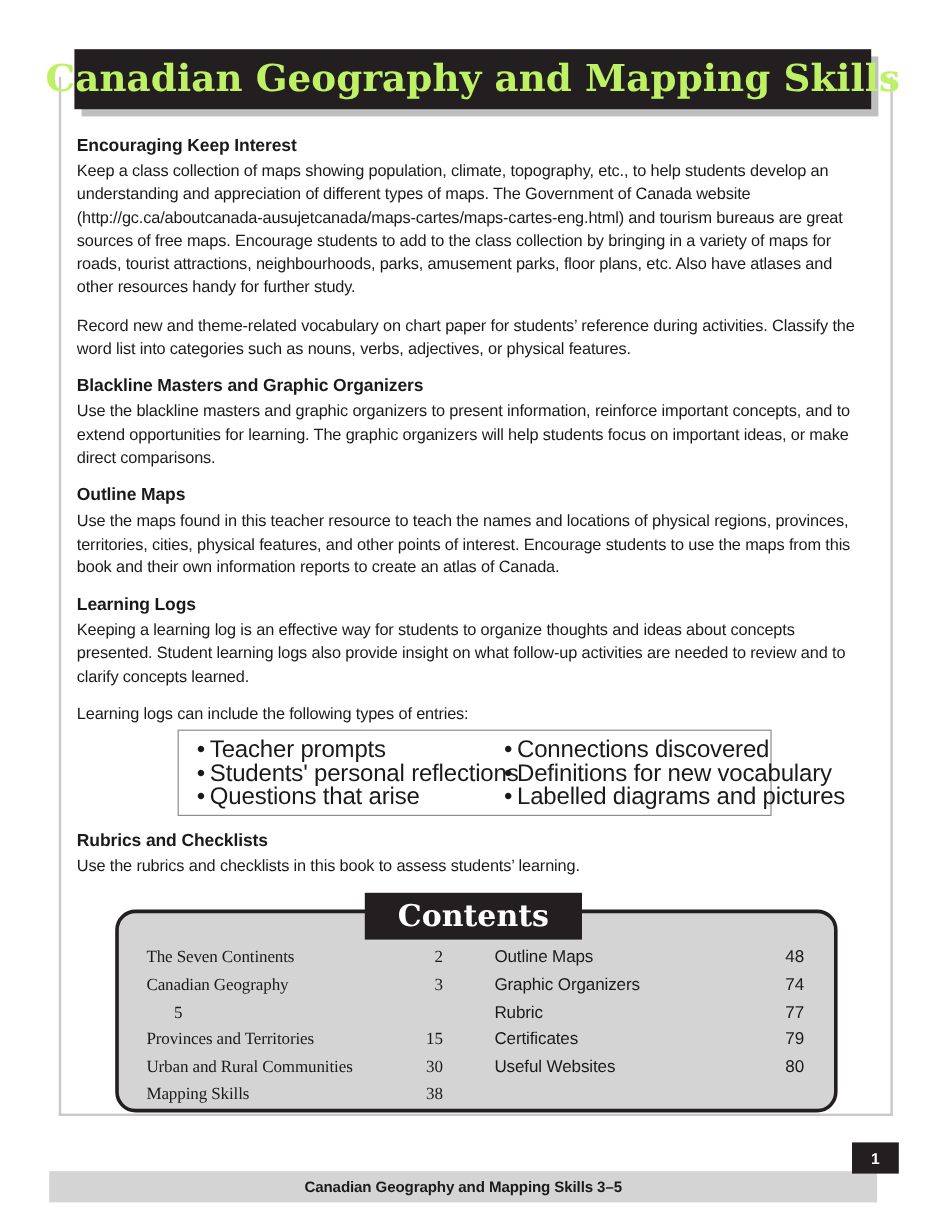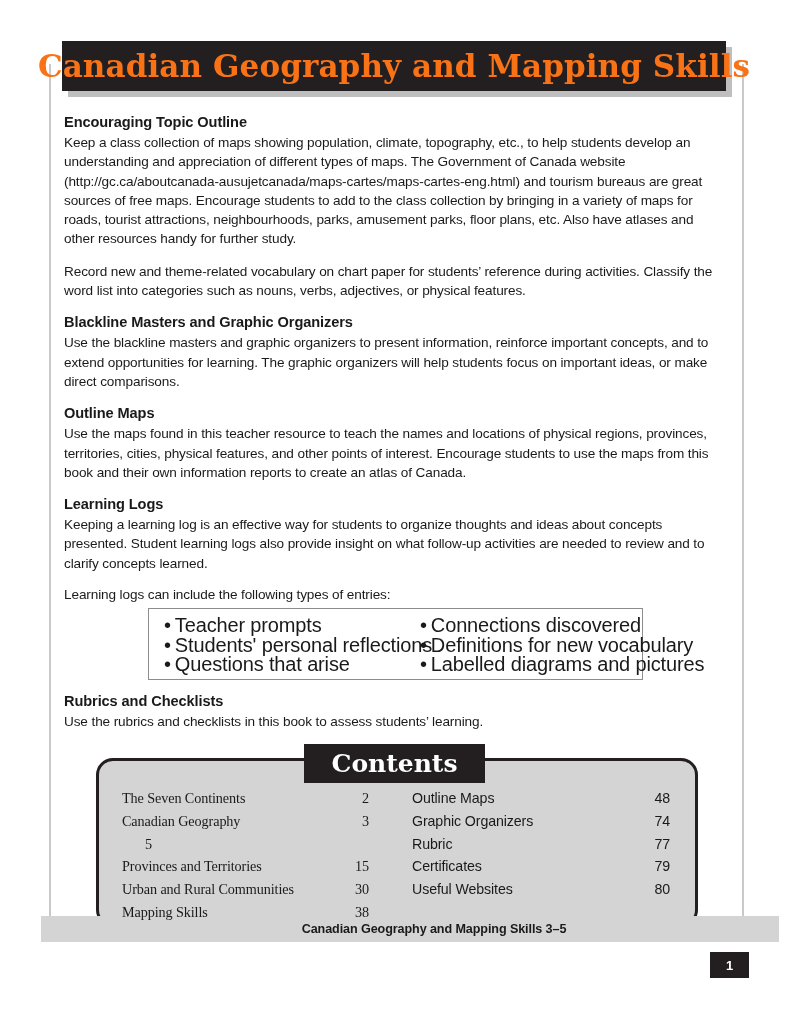--- a/index.html
+++ b/index.html
@@ -43,21 +43,21 @@
     left: 62px;
     top: 41px;
     width: 664px;
     height: 50px;
     background: #231f20;
     display: flex;
     align-items: center;
     justify-content: center;
   }
   .title-bar .title-text {
-    color: #f97316;
+    color: #bef264;
     font-family: "DejaVu Serif", serif;
     font-weight: bold;
     font-size: 31px;
     letter-spacing: 0.1px;
     white-space: nowrap;
   }
 
   
   .content {
     position: absolute;
@@ -167,28 +167,27 @@
   }
   .toc-row .toc-title { flex: 1 1 auto; }
   .toc-row .toc-page  { flex: 0 0 auto; width: 32px; text-align: right; }
   .toc-col.left  .toc-row .toc-page { width: 30px; margin-right: 28px; }
   .toc-col.right .toc-row .toc-page { width: 30px; margin-right: 28px; }
 
   
   .footer-bar {
     position: absolute;
     left: 41px;
-    top: 916px;
+    top: 976px;
     width: 690px;
     height: 26px;
     background: #d4d4d4;
     display: flex;
     align-items: center;
     justify-content: center;
-    padding-left: 48px;
   }
   .footer-bar .footer-text {
     font-size: 12.6px;
     font-weight: bold;
     letter-spacing: -0.1px;
     color: #1a1a1a;
   }
   .page-num {
     position: absolute;
     left: 710px;
@@ -212,21 +211,21 @@
 <div class="page-frame"></div>
 
 <div class="title-shadow"></div>
 <div class="title-bar">
   <span class="title-text">Canadian Geography and Mapping Skills</span>
 </div>
 
 <div class="content">
 
   <div class="section">
-    <h2 class="section-head">Encouraging Topic Outline</h2>
+    <h2 class="section-head">Encouraging Keep Interest</h2>
     <p class="body-text">Keep a class collection of maps showing population, climate, topography, etc., to help students develop an understanding and appreciation of different types of maps. The Government of Canada website (http://gc.ca/aboutcanada-ausujetcanada/maps-cartes/maps-cartes-eng.html) and tourism bureaus are great sources of free maps. Encourage students to add to the class collection by bringing in a variety of maps for roads, tourist attractions, neighbourhoods, parks, amusement parks, floor plans, etc. Also have atlases and other resources handy for further study.</p>
   </div>
 
   <div class="section">
     <p class="body-text">Record new and theme-related vocabulary on chart paper for students’ reference during activities. Classify the word list into categories such as nouns, verbs, adjectives, or physical features.</p>
   </div>
 
   <div class="section">
     <h2 class="section-head">Blackline Masters and Graphic Organizers</h2>
     <p class="body-text">Use the blackline masters and graphic organizers to present information, reinforce important concepts, and to extend opportunities for learning. The graphic organizers will help students focus on important ideas, or make direct comparisons.</p>

